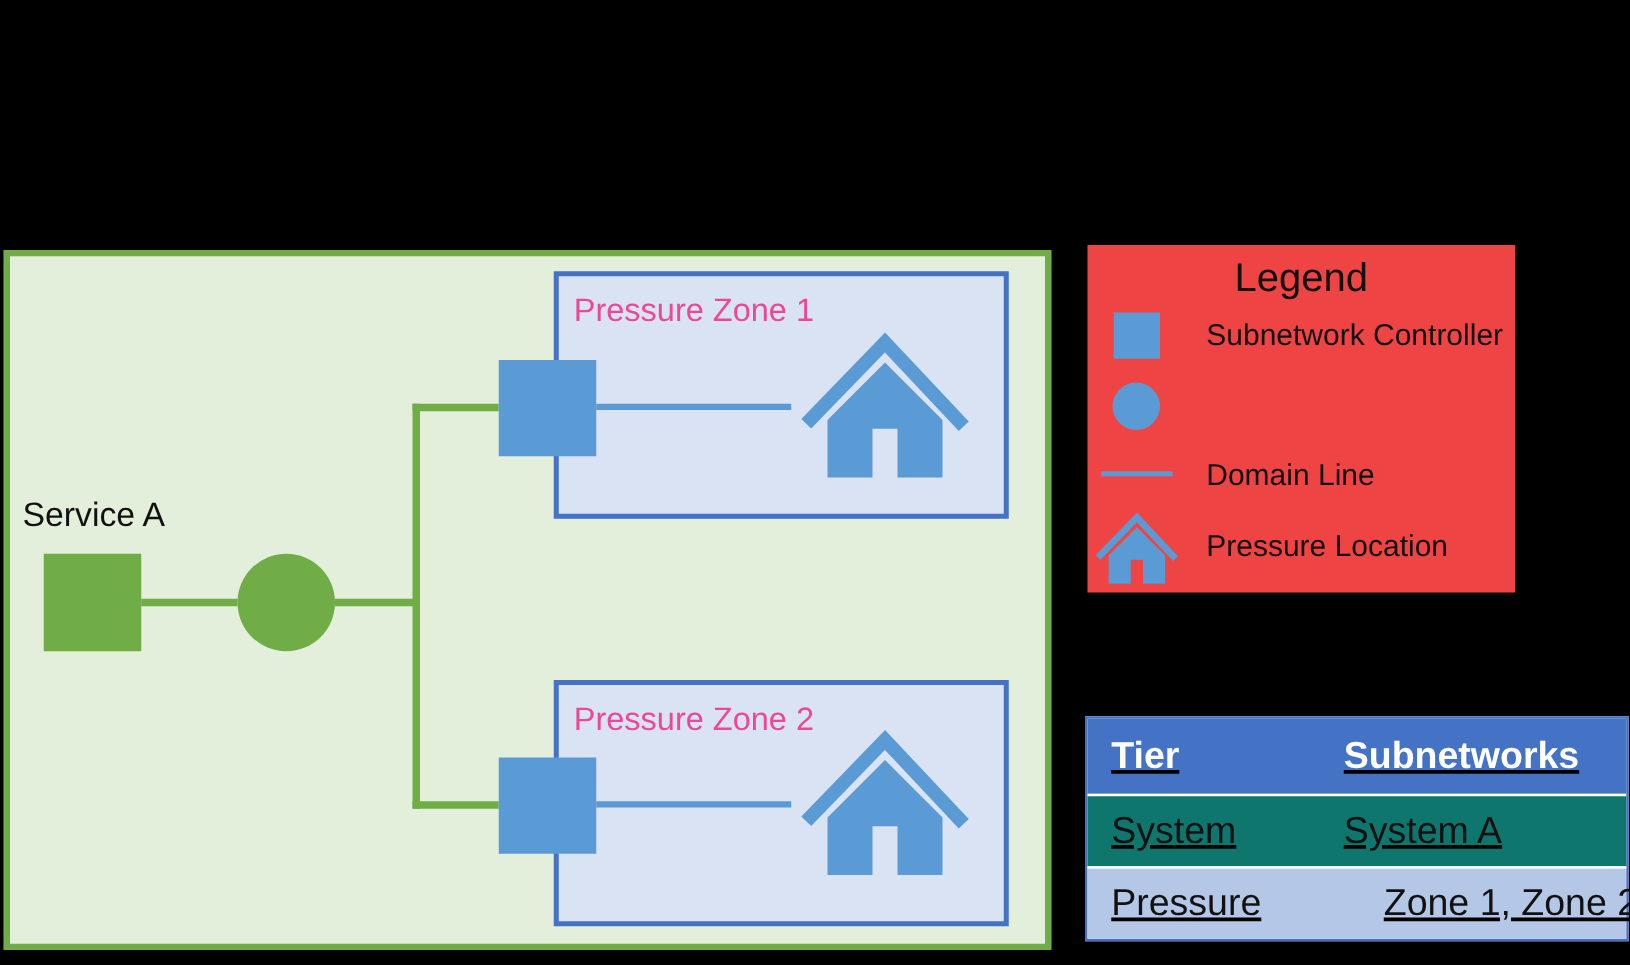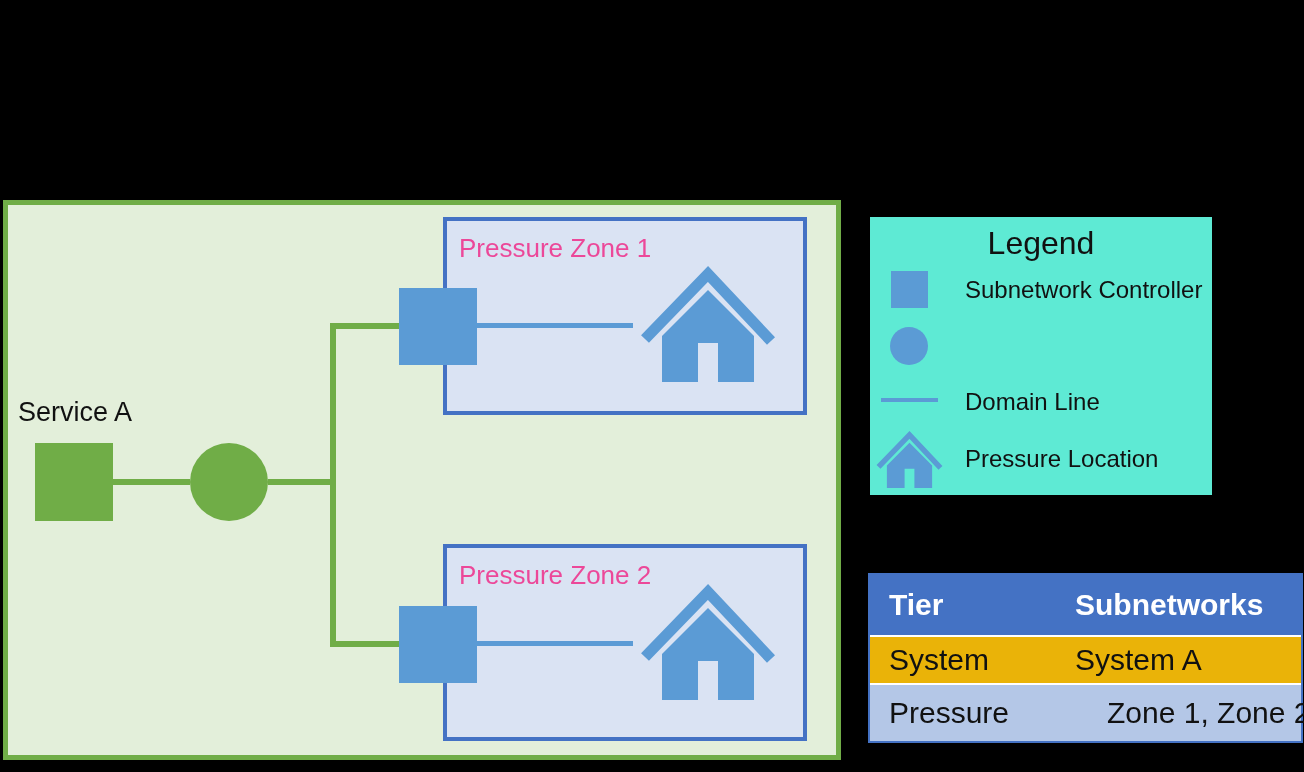--- a/index.html
+++ b/index.html
@@ -55,22 +55,22 @@
   .blue-square-1 { left: 399px; top: 288px; }
   .blue-square-2 { left: 399px; top: 606px; }
   .bline { background: #5B9BD5; height: 5px; width: 156px; }
   .bline-1 { left: 477px; top: 323px; }
   .bline-2 { left: 477px; top: 641px; }
   .house-1 { left: 640px; top: 265px; }
   .house-2 { left: 640px; top: 584px; }
 
   
   .legend-box {
-    left: 870px; top: 217px; width: 342px; height: 278px;
-    background: #5eead4;
+    left: 870px; top: 196px; width: 342px; height: 278px;
+    background: #ef4444;
   }
   .legend-title {
     position: absolute; left: 0; top: 8px; width: 100%;
     text-align: center; font-size: 32px; color: #111;
   }
   .legend-item-icon { position: absolute; }
   .legend-sq   { left: 21px; top: 54px;  width: 37px; height: 37px; background: #5B9BD5; }
   .legend-circ { left: 20px; top: 110px; width: 38px; height: 38px; background: #5B9BD5; border-radius: 50%; }
   .legend-line { left: 11px; top: 181px; width: 57px; height: 4px;  background: #5B9BD5; }
   .legend-house { left: 6px; top: 214px; }
@@ -81,25 +81,26 @@
   .legend-label-0 { top: 59px; }
   .legend-label-1 { top: 116px; }
   .legend-label-2 { top: 171px; }
   .legend-label-3 { top: 228px; }
 
   
   .tier-table {
     left: 868px; top: 573px; width: 435px;
     border: 2px solid #4472C4;
     background: #fff;
+    text-decoration: underline;
   }
   .tt-row { display: grid; grid-template-columns: 186px 1fr; align-items: center; }
   .tt-header { height: 60px; background: #4472C4; }
   .tt-header .tt-cell { color: #fff; font-weight: bold; }
-  .tt-r1 { height: 48px; background: #eab308; border-top: 2px solid #fff; }
+  .tt-r1 { height: 58px; background: #0f766e; border-top: 2px solid #fff; }
   .tt-r2 { height: 58px; background: #B4C7E7; border-top: 2px solid #fff; gap: 32px; }
   .tt-cell {
     padding-left: 19px; font-size: 30px; color: #111; white-space: nowrap;
   }
 </style>
 </head>
 <body>
 
 <div id="stage">
 

